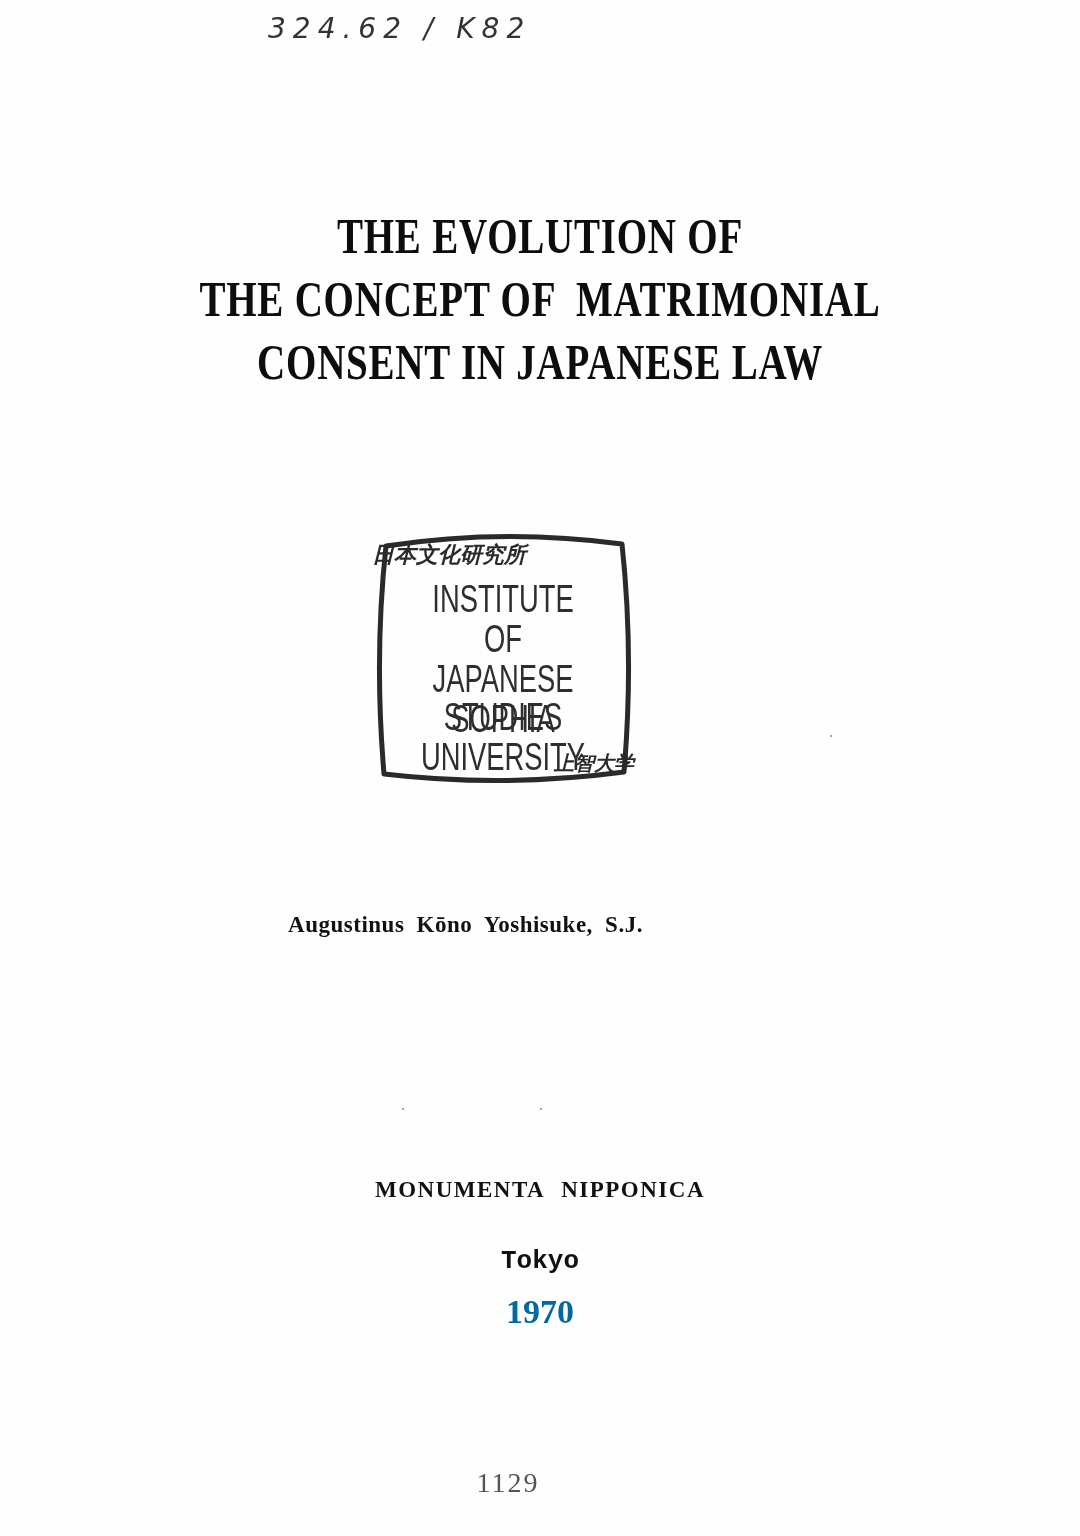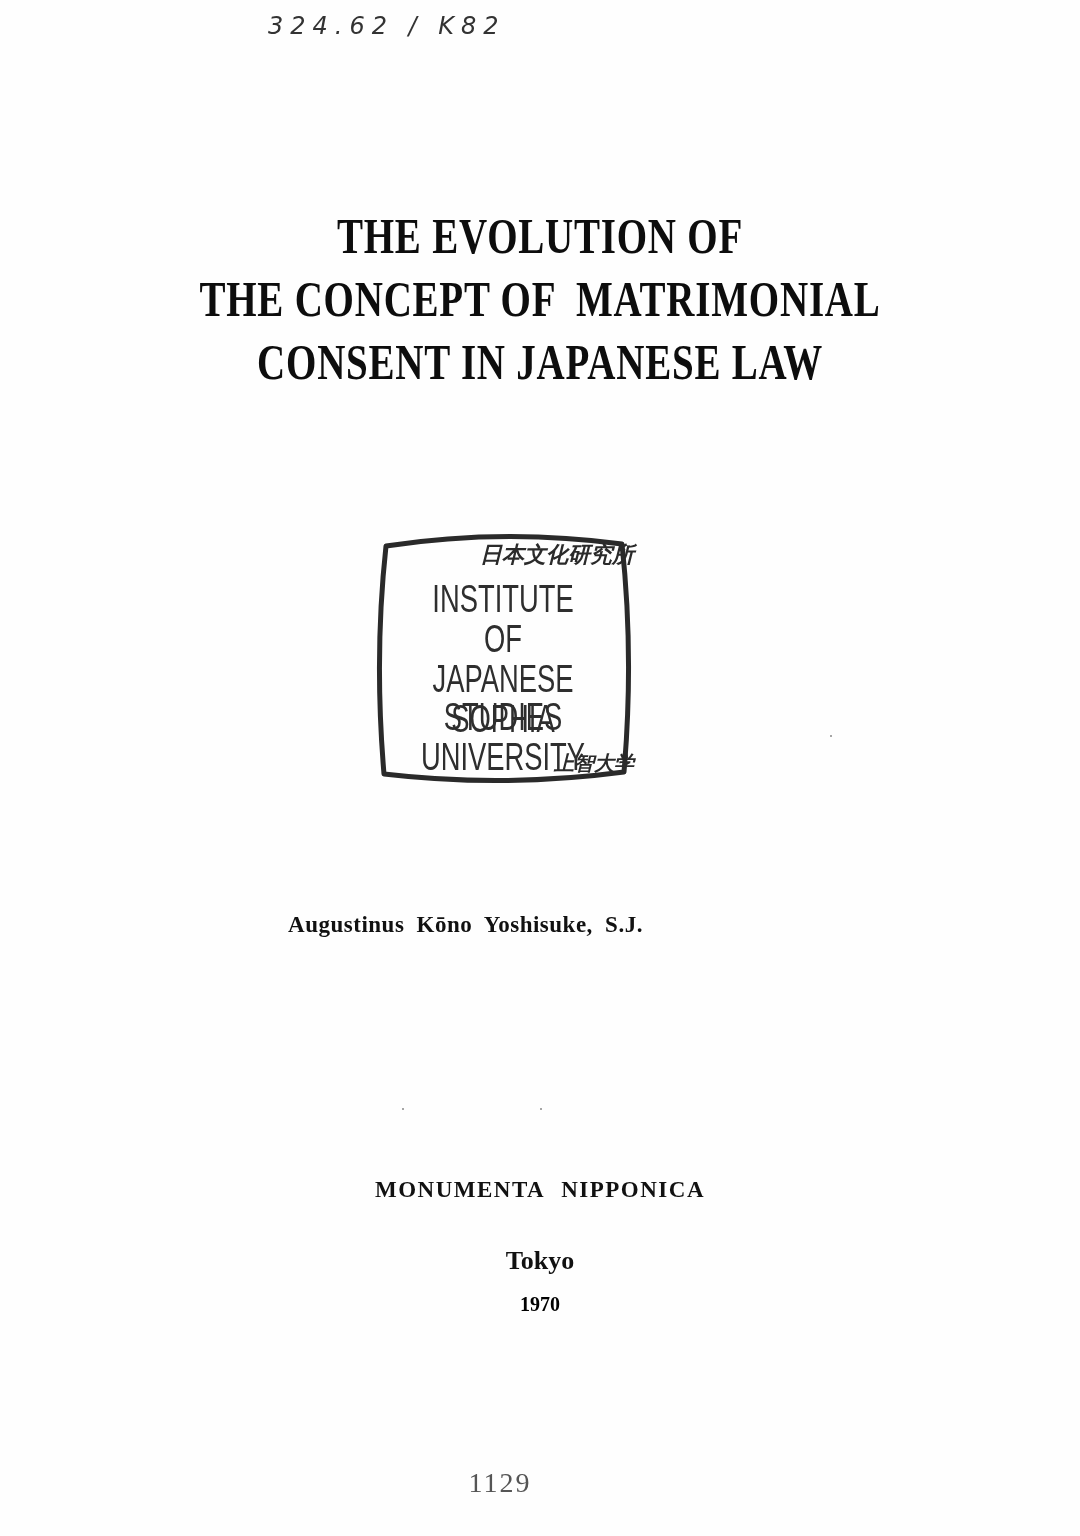--- a/index.html
+++ b/index.html
@@ -20,21 +20,21 @@
       left: 0; top: 0;
       width: 1080px; height: 1536px;
       background: #fefefe;
     }
     .call-number {
       position: absolute;
       left: 268px;
       top: 12px;
       font-family: "DejaVu Sans", sans-serif;
       font-style: italic;
-      font-size: 24px;
+      font-size: 28px;
       letter-spacing: 7px;
       color: #333;
       font-weight: 300;
     }
     .title {
       position: absolute;
       left: 0;
       top: 205px;
       width: 1080px;
       text-align: center;
@@ -52,21 +52,21 @@
       position: absolute;
       left: 372px;
       top: 522px;
       width: 262px;
       height: 268px;
     }
     .stamp svg { position: absolute; left: 0; top: 0; }
     .stamp-jp-top {
       position: absolute;
       left: 0; width: 262px; top: 18px;
-      text-align: right;
+      text-align: left;
       font-family: "DejaVu Sans", sans-serif;
       font-style: italic;
       font-weight: bold;
       font-size: 22px;
       letter-spacing: 0px;
       color: #2a2a2a;
     }
     .stamp-line {
       position: absolute;
       left: 0; width: 262px;
@@ -110,38 +110,38 @@
       font-size: 23px;
       letter-spacing: 1.5px;
       word-spacing: 10px;
       color: #111;
     }
     .city {
       position: absolute;
       left: 0; top: 1246px;
       width: 1080px;
       text-align: center;
-      font-family: Liberation Serif, serif;
+      font-family: Liberation Mono, monospace;
       font-weight: bold;
       font-size: 26px;
       color: #111;
     }
     .year {
       position: absolute;
       left: 0; top: 1293px;
       width: 1080px;
       text-align: center;
       font-family: "Liberation Serif", serif;
       font-weight: bold;
-      font-size: 20px;
-      color: #000000;
+      font-size: 34px;
+      color: #0369a1;
     }
     .page-number {
       position: absolute;
-      left: 0; top: 1467px;
+      left: 8px; top: 1467px;
       width: 1000px;
       text-align: center;
       font-family: "Liberation Serif", serif;
       font-size: 28px;
       letter-spacing: 2px;
       color: #555;
     }
     .speck {
       position: absolute;
       width: 2px; height: 2px;

